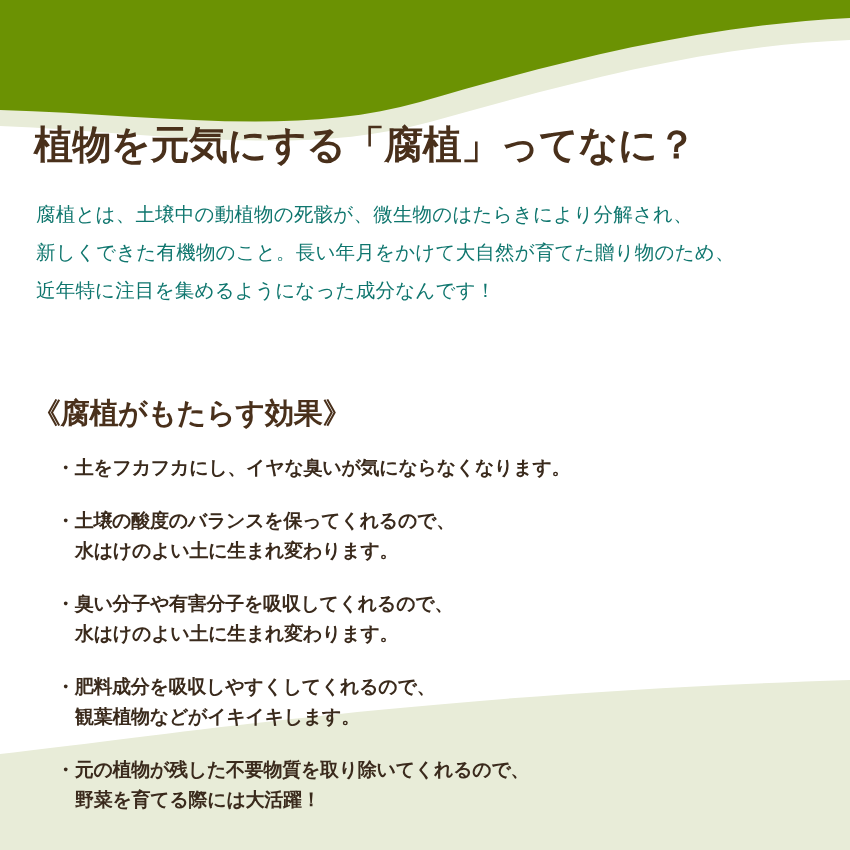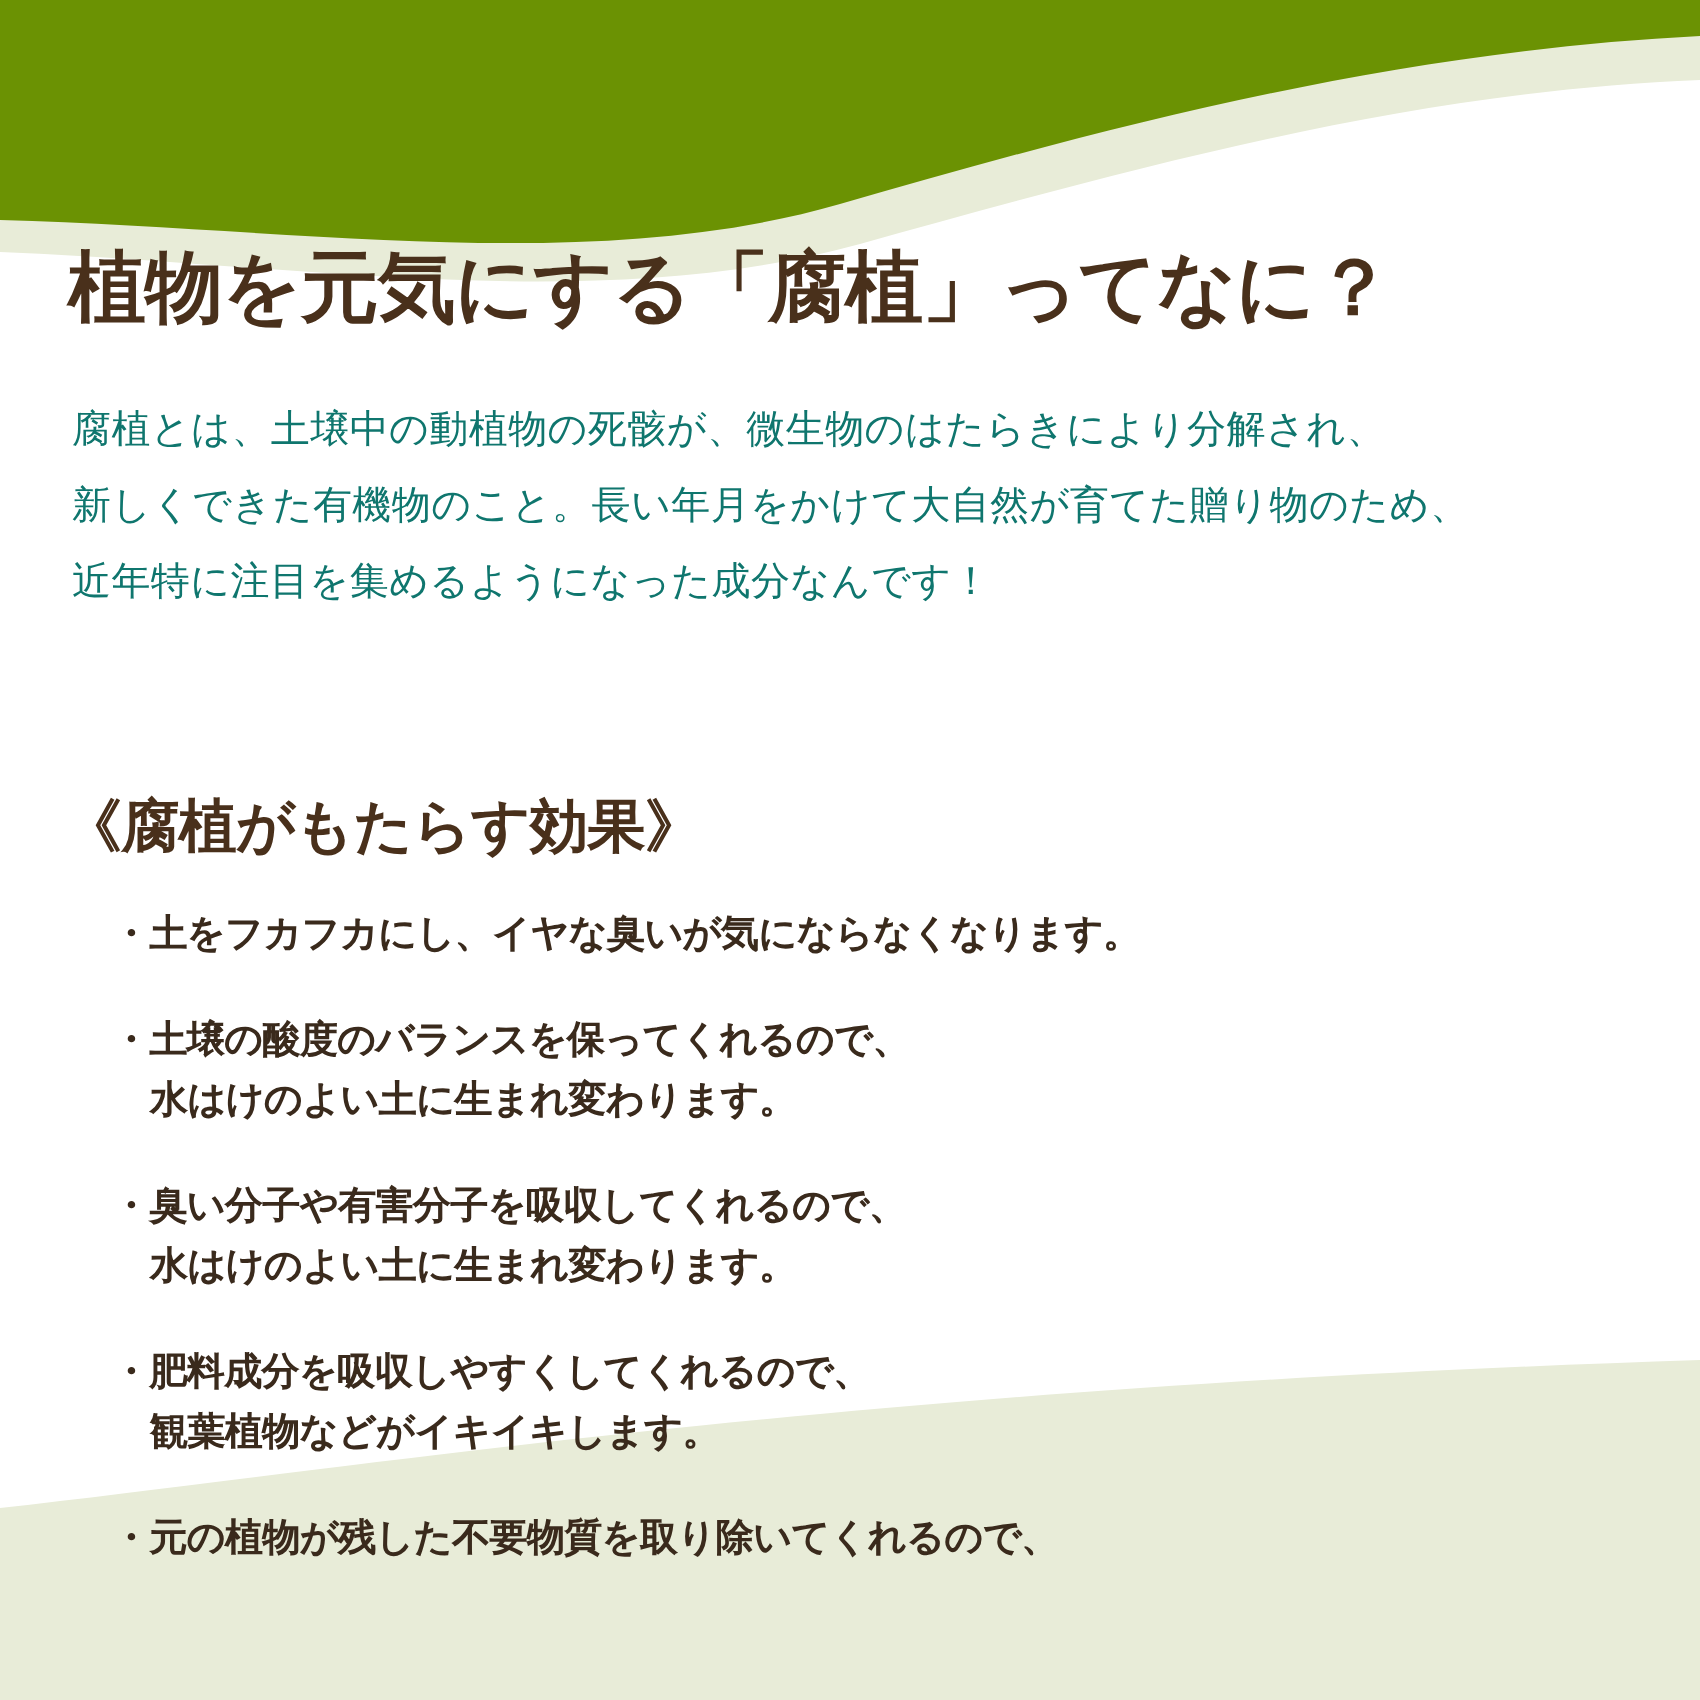--- a/index.html
+++ b/index.html
@@ -163,18 +163,19 @@
         <span class="benefit-line cont">水はけのよい土に生まれ変わります。</span>
       </li>
 
       <li class="benefit-item">
         <span class="benefit-line">・肥料成分を吸収しやすくしてくれるので、</span>
         <span class="benefit-line cont">観葉植物などがイキイキします。</span>
       </li>
 
       <li class="benefit-item">
         <span class="benefit-line">・元の植物が残した不要物質を取り除いてくれるので、</span>
+        <span class="benefit-line cont">野菜を育てる際には大活躍！</span>
       </li>
 
     </ul>
 
   </div>
 </div>
 
 </body></html>

